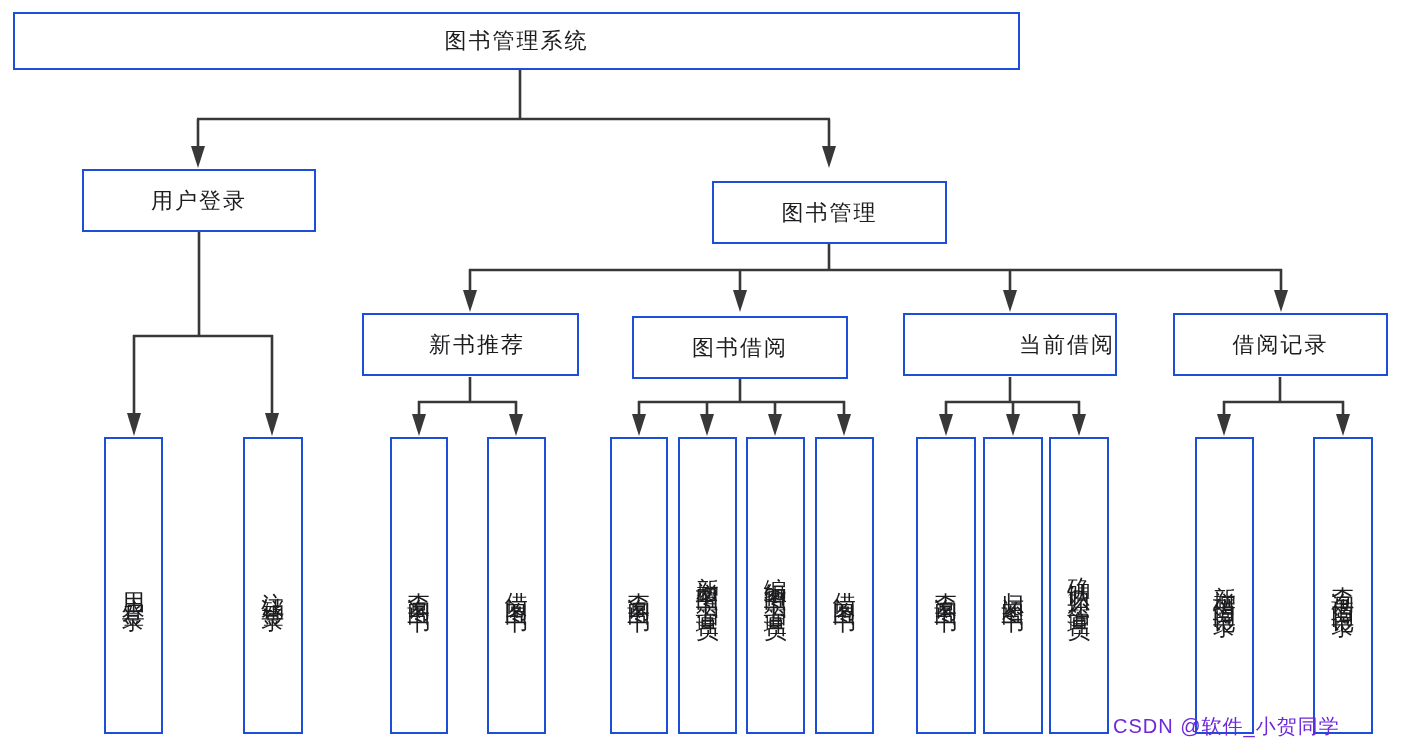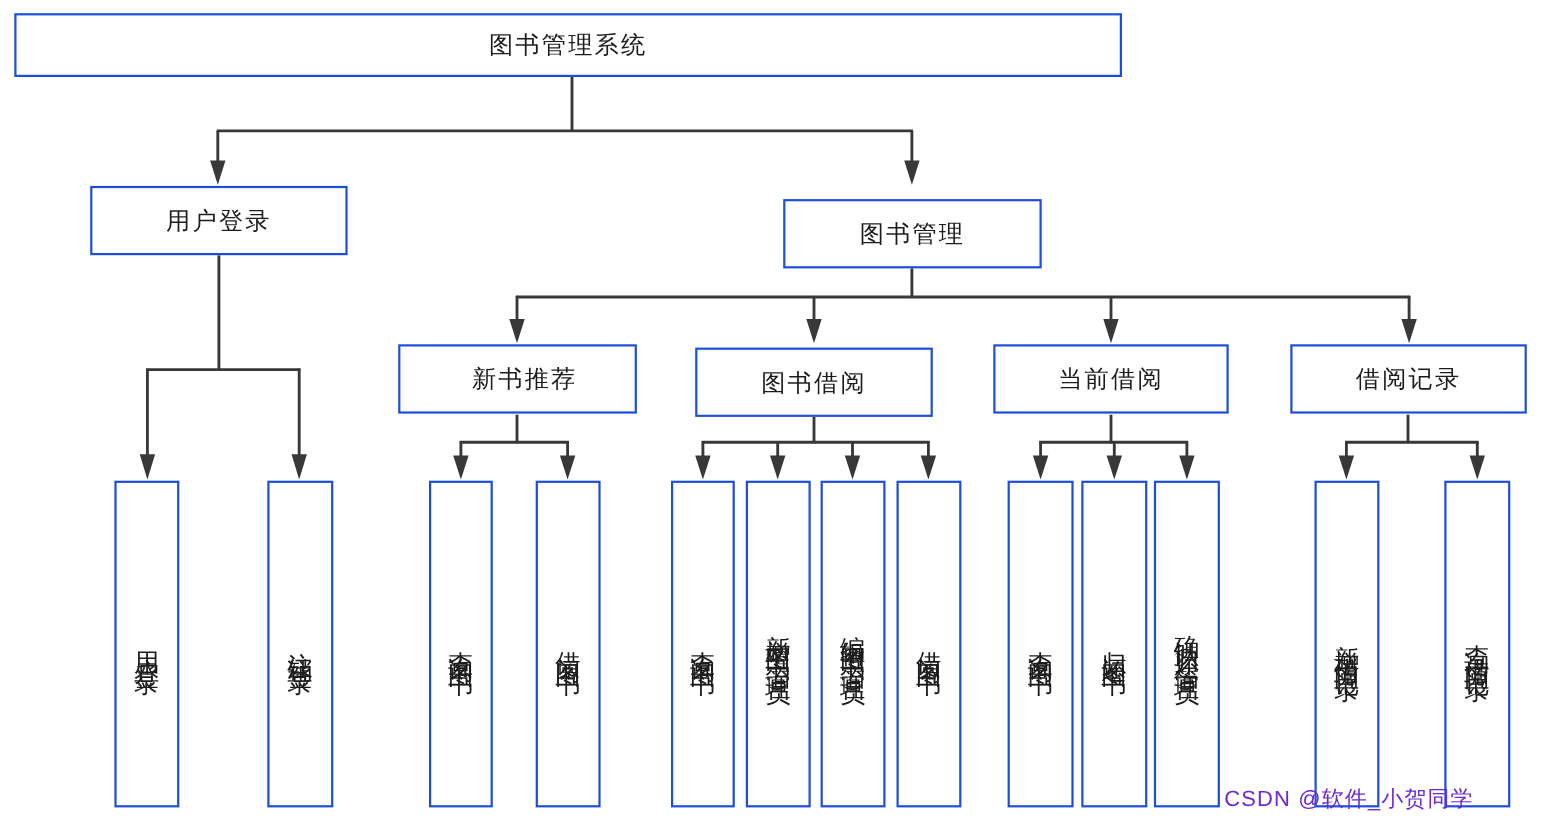--- a/index.html
+++ b/index.html
@@ -134,21 +134,21 @@
   <div class="box h" style="left:712px; top:169px; width:235px; height:63px;margin-top:12px;">
     <span>图书管理</span>
   </div>
 
   <div class="box h" style="left:362px; top:313px; width:217px; height:63px;padding-left:13px;">
     <span>新书推荐</span>
   </div>
   <div class="box h" style="left:632px; top:316px; width:216px; height:63px;">
     <span>图书借阅</span>
   </div>
-  <div class="box h" style="left:903px; top:313px; width:214px; height:63px;">
+  <div class="box h" style="left:903px; top:313px; width:214px; height:63px;justify-content:flex-end;">
     <span>当前借阅</span>
   </div>
   <div class="box h" style="left:1173px; top:313px; width:215px; height:63px;align-items:center;">
     <span>借阅记录</span>
   </div>
 
   <div class="box v" style="left:104px; top:437px; width:59px; height:297px;">
     <span>用户登录</span>
   </div>
   <div class="box v" style="left:243px; top:437px; width:60px; height:297px;">

